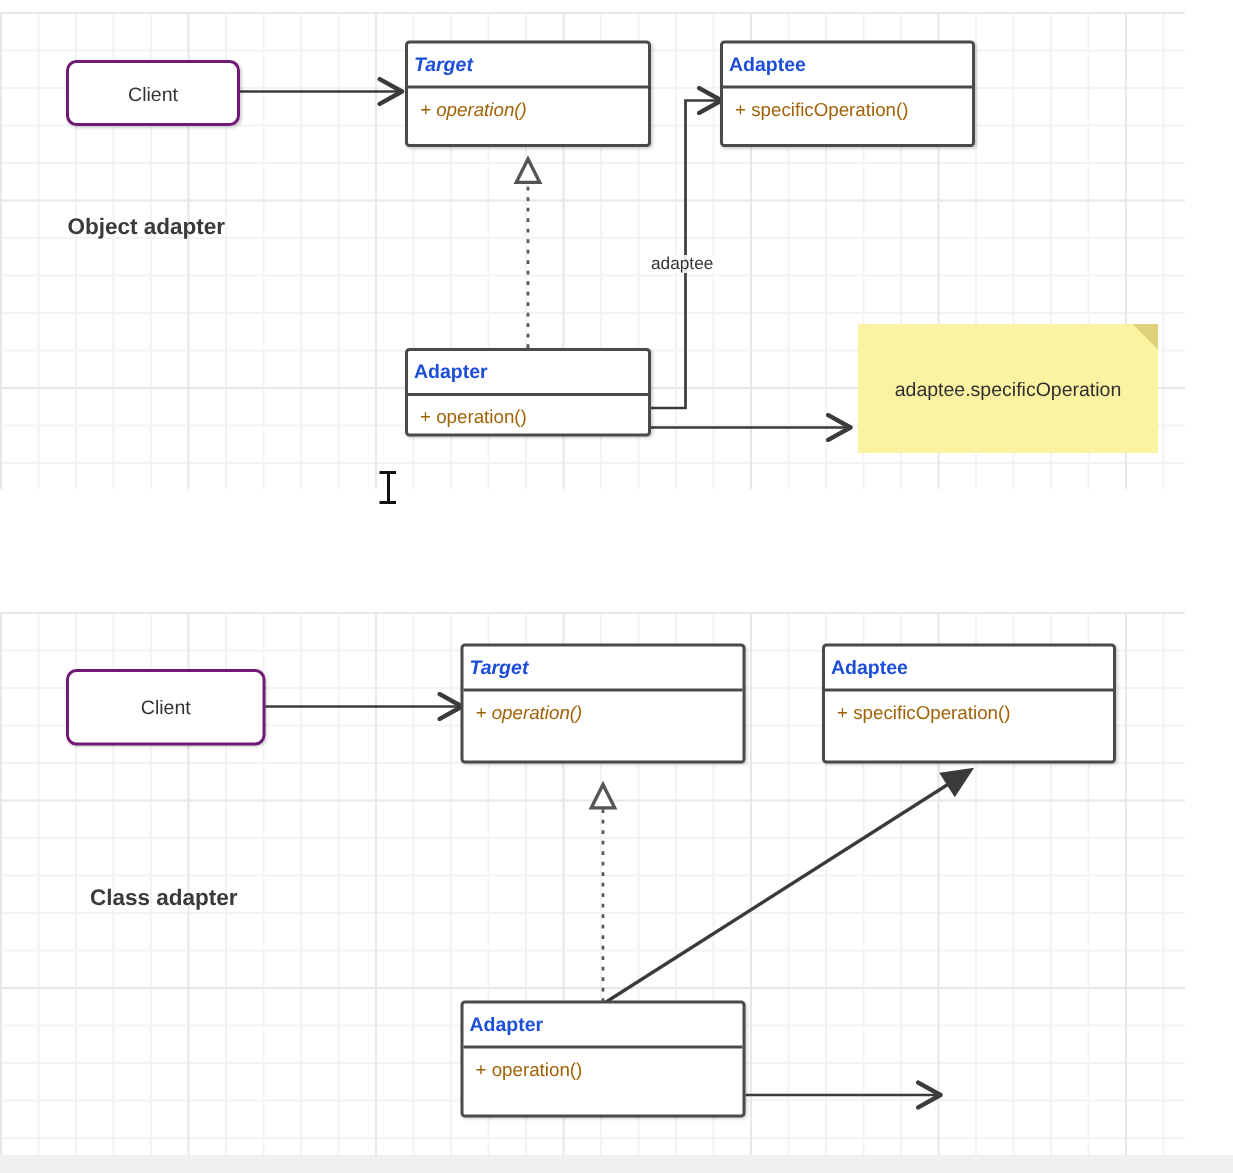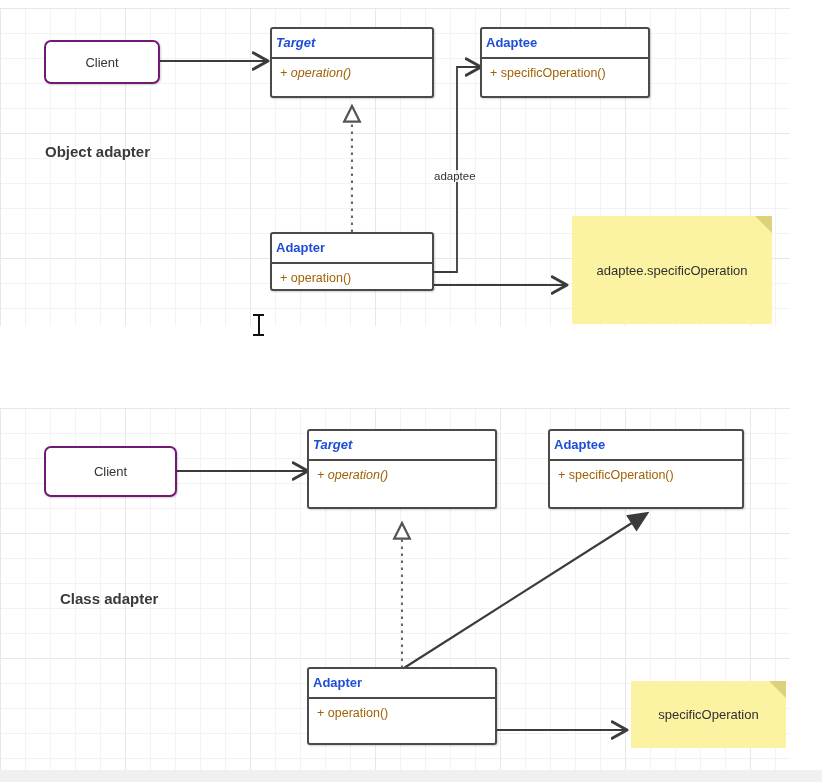--- a/index.html
+++ b/index.html
@@ -219,21 +219,21 @@
   <div class="uml-box" id="adaptee-top" style="left:480px; top:27px; width:170px; height:71px;">
     <div class="uml-title">Adaptee</div>
     <div class="uml-ops">+ specificOperation()</div>
   </div>
 
   <div class="uml-box" id="adapter-top" style="left:270px; top:232px; width:164px; height:59px;">
     <div class="uml-title">Adapter</div>
     <div class="uml-ops">+ operation()</div>
   </div>
 
-  <div class="note" id="note-top" style="left:572px; top:216px; width:200px; height:108px;justify-content:center;">
+  <div class="note" id="note-top" style="left:572px; top:216px; width:200px; height:86px;justify-content:center;">
     <span>adaptee.specificOperation</span>
     <span class="note-fold"></span>
   </div>
 
   <div class="edge-label" style="left:432px; top:170px;">adaptee</div>
 
   <div class="section-heading" style="left:45px; top:143px;">Object adapter</div>
 
   <div class="caret" style="left:253px; top:314px;">
     <span class="top"></span>
@@ -253,21 +253,17 @@
   <div class="uml-box" id="adaptee-bottom" style="left:548px; top:429px; width:196px; height:80px;">
     <div class="uml-title">Adaptee</div>
     <div class="uml-ops">+ specificOperation()</div>
   </div>
 
   <div class="uml-box" id="adapter-bottom" style="left:307px; top:667px; width:190px; height:78px;">
     <div class="uml-title">Adapter</div>
     <div class="uml-ops">+ operation()</div>
   </div>
 
-  <div class="note" id="note-bottom" style="left:631px; top:681px; width:155px; height:67px;">
-    <span>specificOperation</span>
-    <span class="note-fold"></span>
-  </div>
 
   <div class="section-heading" style="left:60px; top:590px;text-align:center;">Class adapter</div>
 
   <div class="bottom-strip"></div>
 </div>
 
 </body></html>

